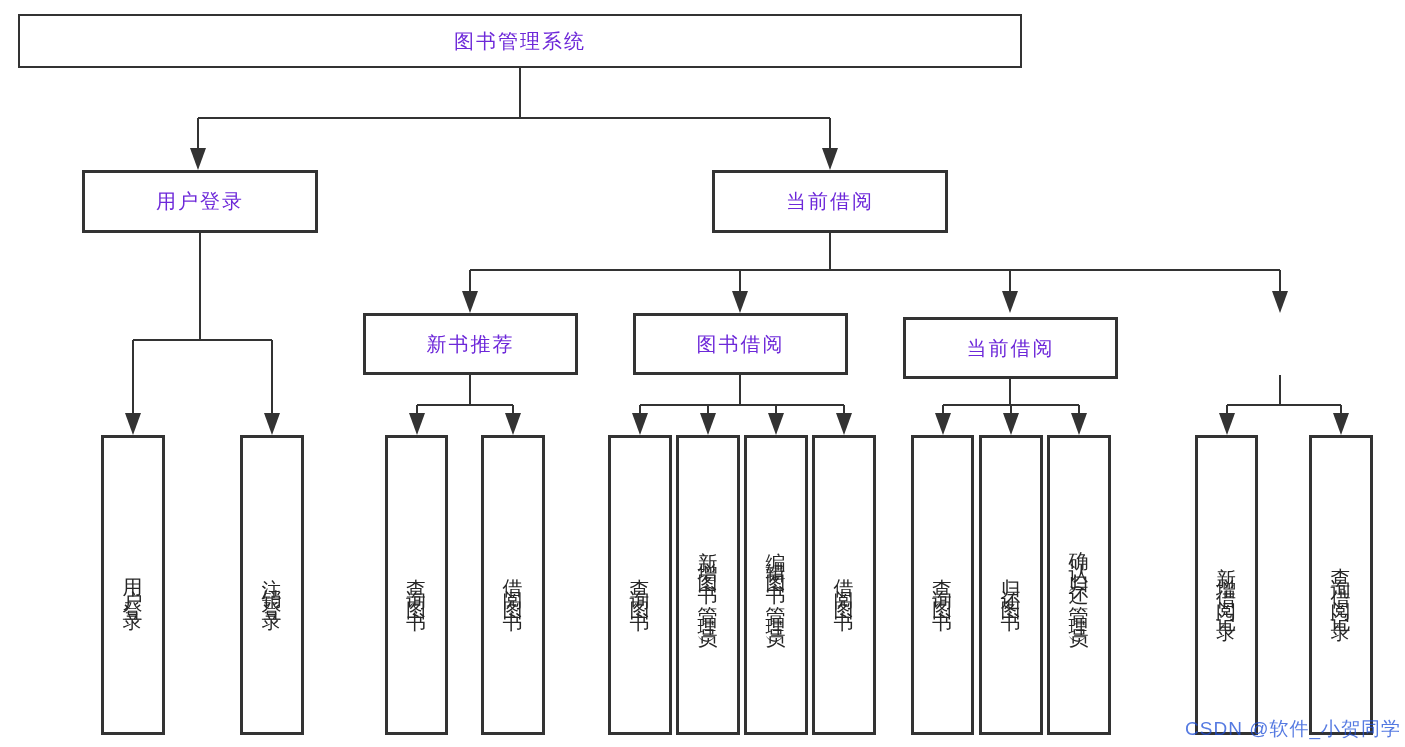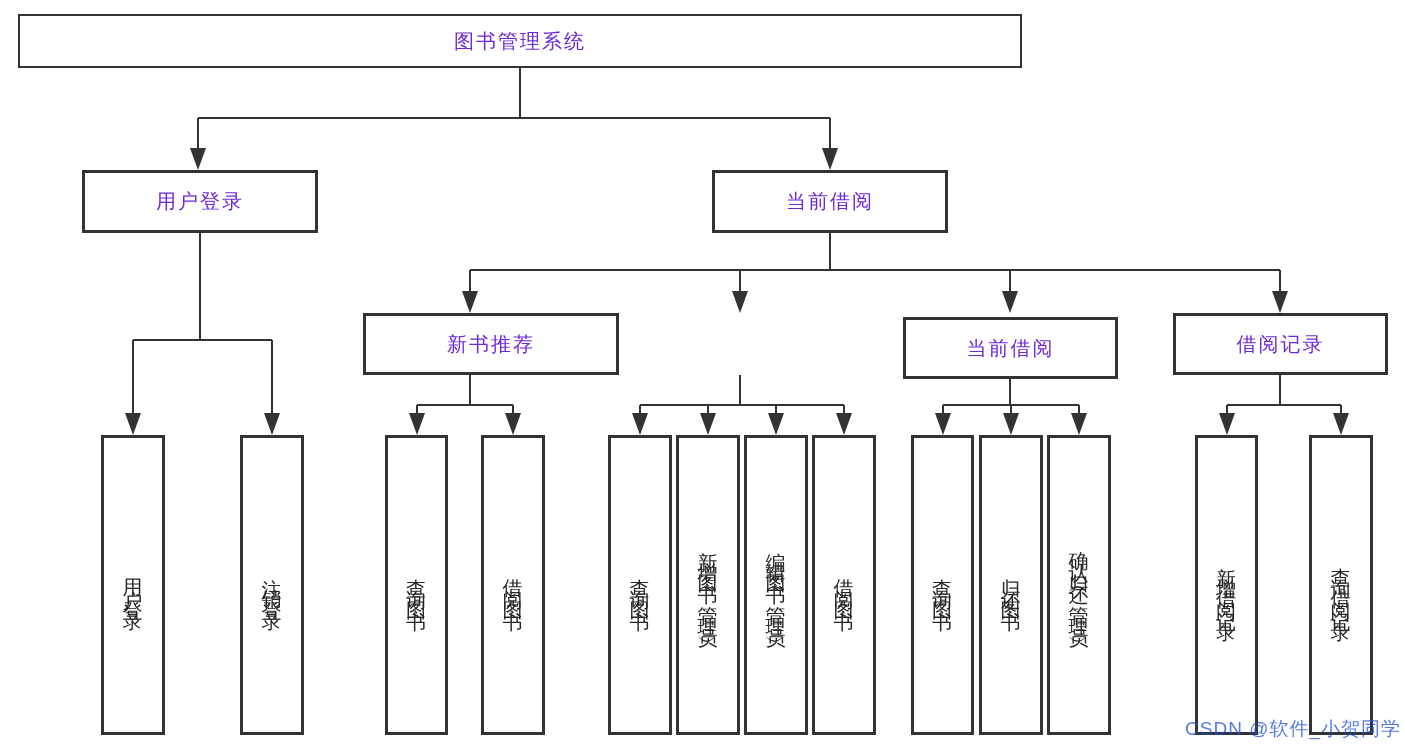--- a/index.html
+++ b/index.html
@@ -95,28 +95,28 @@
     <span>图书管理系统</span>
   </div>
 
   <div class="node h" style="left:82px; top:170px; width:236px; height:63px;">
     <span>用户登录</span>
   </div>
   <div class="node h" style="left:712px; top:170px; width:236px; height:63px;">
     <span>当前借阅</span>
   </div>
 
-  <div class="node h" style="left:363px; top:313px; width:256px; height:62px;text-align:center;">
+  <div class="node h" style="left:363px; top:313px; width:215px; height:62px;text-align:center;">
     <span>新书推荐</span>
+  </div>
+  <div class="node h" style="left:633px; top:313px; width:215px; height:62px;">
+    <span>图书借阅</span>
   </div>
   <div class="node h" style="left:903px; top:317px; width:215px; height:62px;">
     <span>当前借阅</span>
-  </div>
-  <div class="node h" style="left:1173px; top:313px; width:215px; height:62px;">
-    <span>借阅记录</span>
   </div>
 
   <div class="node v" style="left:101px; top:435px; width:64px; height:300px;">
     <span>用户登录</span>
   </div>
   <div class="node v" style="left:240px; top:435px; width:64px; height:300px;">
     <span>注销登录</span>
   </div>
 
   <div class="node v" style="left:385px; top:435px; width:63px; height:300px;">

